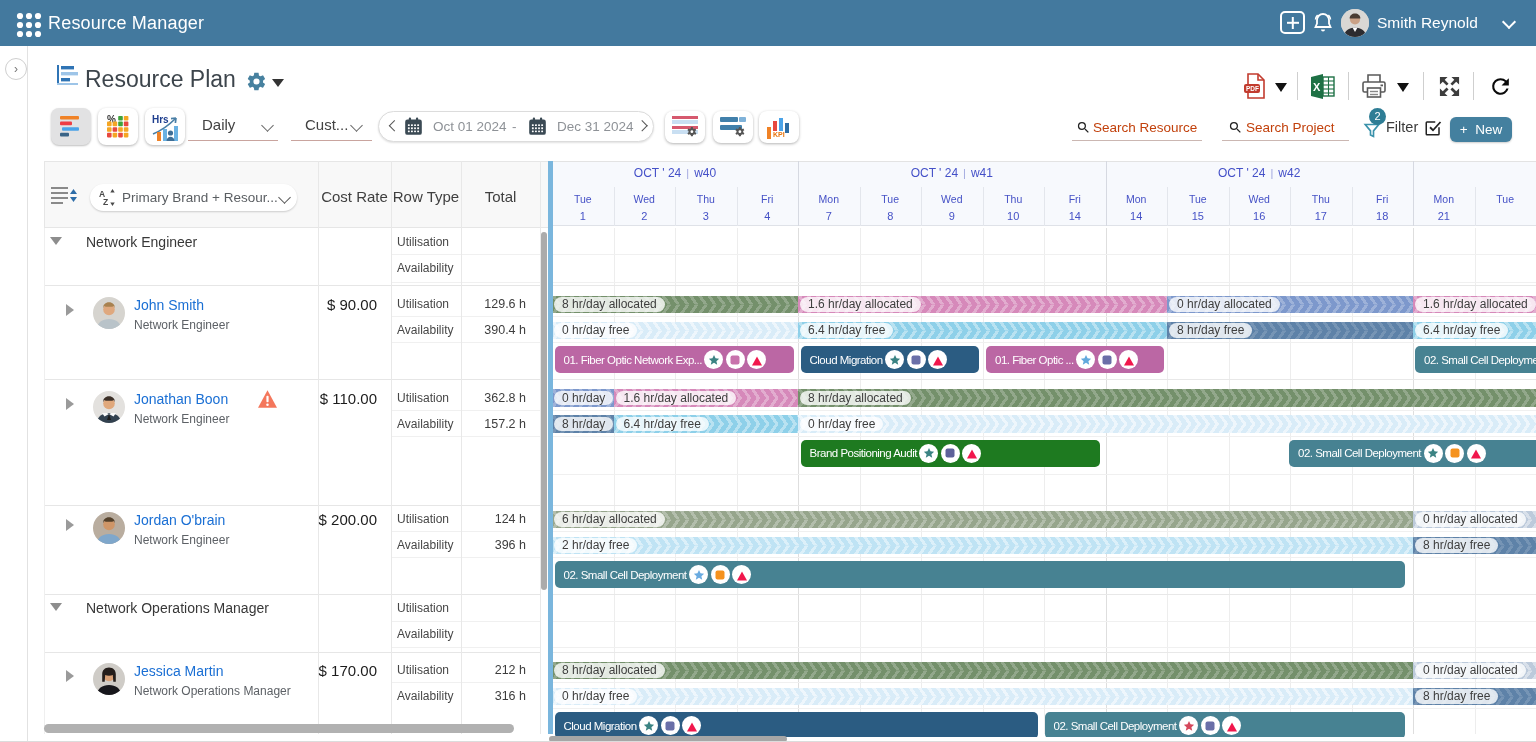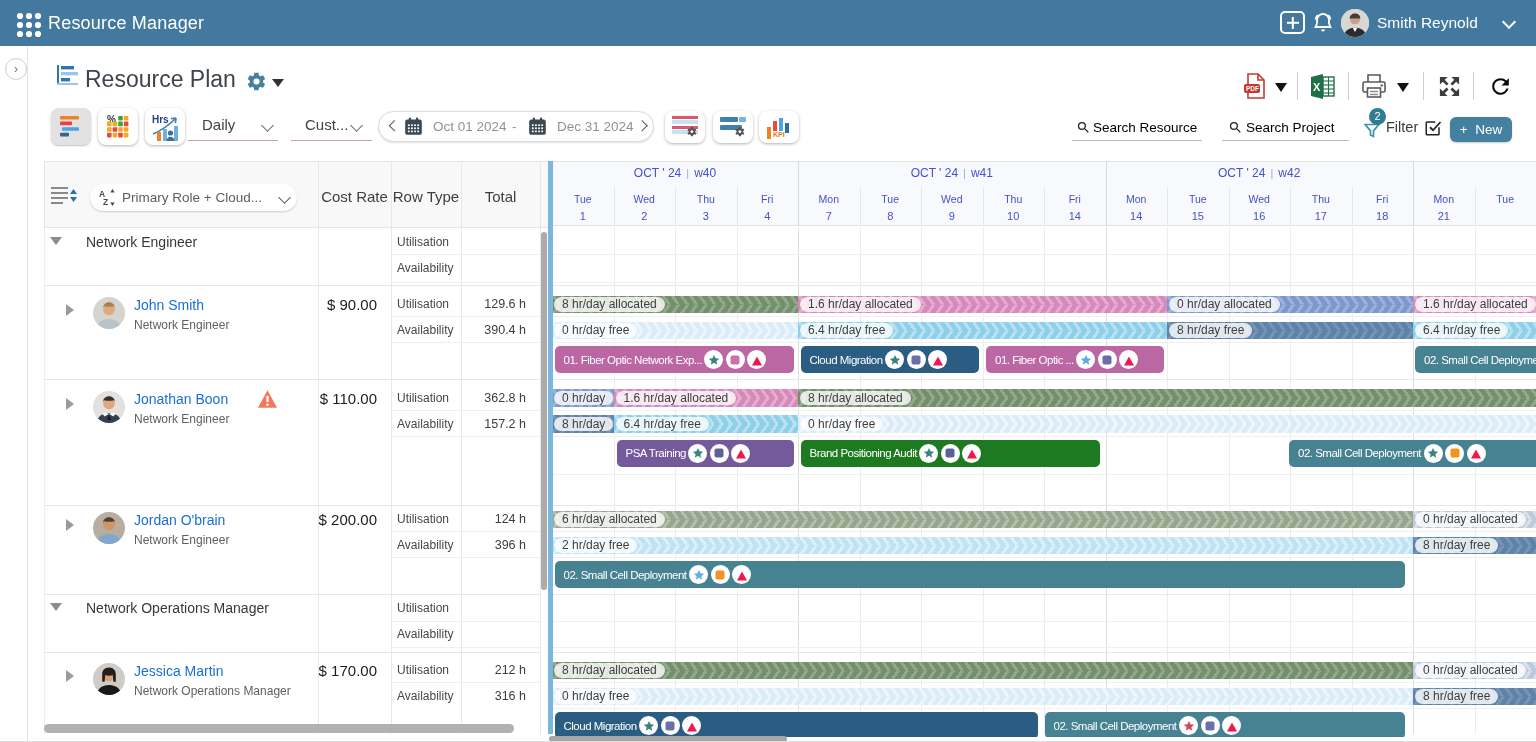--- a/index.html
+++ b/index.html
@@ -20,21 +20,21 @@
 
 .tbtn{top:108px;width:40px;height:37px;border-radius:8px;background:#fff;box-shadow:0 1px 3px rgba(0,0,0,.3)}
 .tbtn.sel{background:#e2e2e3;box-shadow:0 1px 2px rgba(0,0,0,.25)}
 .selbox{top:110px;height:31px;border-bottom:1.5px solid #c9a49e}
 .selbox .txt{position:absolute;left:14px;top:6px;font-size:15px;color:#424242}
 .chev{width:9px;height:9px;border-right:1.8px solid #666;border-bottom:1.8px solid #666;transform:rotate(45deg)}
 .datepill{left:378px;top:111px;width:276px;height:31px;border:1px solid #dcdcdc;border-radius:16px;background:#fff;box-shadow:0 1px 2px rgba(0,0,0,.12)}
 .dtxt{position:absolute;top:119px;font-size:13.5px;color:#8e9297}
 
 .underin{top:140px;height:1px;background:#cbb7b2}
-.sphl{top:120px;font-size:13.5px;color:#000000}
+.sphl{top:120px;font-size:13.5px;color:#c2410c}
 .newbtn{left:1450px;top:117px;width:62px;height:25px;background:#44809f;border-radius:6px;color:#fff;font-size:13.5px;text-align:center;line-height:25px;box-shadow:0 1px 2px rgba(0,0,0,.2)}
 .filterbadge{left:1369px;top:108px;width:17px;height:17px;border-radius:50%;background:#2e7d95;color:#fff;font-size:11px;text-align:center;line-height:17px}
 
 #lph{left:44px;top:161px;width:504px;height:67px;background:#f8f8f8;border:1px solid #e6e6e6;border-right:none}
 .colhdr{top:188px;font-size:15px;color:#3f3f3f;font-weight:500}
 .azpill{left:90px;top:184px;width:207px;height:27px;background:#fff;border-radius:14px;box-shadow:0 1px 2px rgba(0,0,0,.18)}
 #tlh{left:552px;top:161px;width:984px;height:65px;background:#f7f9fd;border-top:1px solid #e3e3e3;border-bottom:1px solid #dfe2e8}
 .wklbl{top:166px;font-size:12px;color:#4450c8;white-space:nowrap;text-align:center}
 .wklbl .sep{color:#a0a6de;padding:0 5px;font-size:11px}
 .dayname{top:193px;font-size:10.5px;color:#4551c6;text-align:center}
@@ -311,21 +311,21 @@
       <path d="M19 8l3.5-5L26 8z" fill="#2d6da8"></path>
       <path d="M19 11l3.5 5 3.5-5z" fill="#2d6da8"></path>
     </svg>
 <div class="abs azpill"></div>
 <svg class="abs" style="left:99px;top:189px" width="18" height="17" viewBox="0 0 18 17">
       <text x="0" y="8" font-size="8.5" font-weight="bold" fill="#4a4a4a">A</text>
       <text x="4" y="15.5" font-size="8.5" font-weight="bold" fill="#4a4a4a">Z</text>
       <path d="M13.5 0l2.2 3.5h-4.4z" fill="#4a4a4a"></path>
       <path d="M13.5 17l2.2-3.5h-4.4z" fill="#4a4a4a"></path>
     </svg>
-<div class="abs" style="left:122px;top:190px;font-size:13.5px;color:#5a5e62">Primary Role + Cloud...</div>
+<div class="abs" style="left:122px;top:190px;font-size:13.5px;color:#5a5e62">Primary Brand + Resour...</div>
 <span class="abs chev" style="left:280px;top:193px;border-width:1.6px;border-color:#555"></span>
 <div class="abs colhdr" style="left:318px;width:73px;text-align:center">Cost Rate</div>
 <div class="abs colhdr" style="left:391px;width:70px;text-align:center">Row Type</div>
 <div class="abs colhdr" style="left:461px;width:79px;text-align:center">Total</div>
 <div id="tlh" class="abs"></div>
 <div class="abs wklbl" style="left:565.0px;width:220px">OCT ' 24<span class="sep">|</span>w40</div>
 <div class="abs wklbl" style="left:841.8px;width:220px">OCT ' 24<span class="sep">|</span>w41</div>
 <div class="abs wklbl" style="left:1149.2px;width:220px">OCT ' 24<span class="sep">|</span>w42</div>
 <div class="abs dayname" style="left:552.8px;width:60px">Tue</div>
 <div class="abs daynum" style="left:552.8px;width:60px">1</div>
@@ -582,34 +582,20 @@
       </div>
 <div class="ub abs" style="left:-1.0px;top:187.0px;width:61.5px;background:repeating-linear-gradient(55deg,rgba(0,0,0,0) 0 4.5px,rgba(255,255,255,.15) 4.5px 7.5px) top/100% 50% no-repeat,repeating-linear-gradient(125deg,rgba(0,0,0,0) 0 4.5px,rgba(255,255,255,.15) 4.5px 7.5px) bottom/100% 50% no-repeat,#5e82a8;">
         <span class="pill">8 hr/day</span>
       </div>
 <div class="ub abs" style="left:60.5px;top:187.0px;width:184.5px;background:repeating-linear-gradient(55deg,rgba(0,0,0,0) 0 4.5px,rgba(255,255,255,.38) 4.5px 7.5px) top/100% 50% no-repeat,repeating-linear-gradient(125deg,rgba(0,0,0,0) 0 4.5px,rgba(255,255,255,.38) 4.5px 7.5px) bottom/100% 50% no-repeat,#8ed0e9;">
         <span class="pill">6.4 hr/day free</span>
       </div>
 <div class="ub abs" style="left:245.0px;top:187.0px;width:739.0px;background:repeating-linear-gradient(55deg,rgba(0,0,0,0) 0 4.5px,rgba(255,255,255,.55) 4.5px 7.5px) top/100% 50% no-repeat,repeating-linear-gradient(125deg,rgba(0,0,0,0) 0 4.5px,rgba(255,255,255,.55) 4.5px 7.5px) bottom/100% 50% no-repeat,#d9ecf8;">
         <span class="pill">0 hr/day free</span>
       </div>
-<div class="task abs" style="left:63.5px;top:211.5px;width:177.5px;background:#745a9b">
-        <span>PSA Training</span>
-        <span class="bdg">
-          <svg width="12" height="12" viewBox="0 0 24 24">
-            <path fill="#3b8383" d="M12 1.8l3.1 6.9 7.2.7-5.5 4.9 1.6 7.1L12 17.7l-6.4 3.7 1.6-7.1L1.7 9.4l7.2-.7z"></path>
-          </svg>
-        </span>
-        <span class="bdg">
-          <span class="bsq" style="background:#5d6199"></span>
-        </span>
-        <span class="bdg">
-          <span class="btri" style="border-bottom-color:#f1174c"></span>
-        </span>
-      </div>
 <div class="task abs" style="left:247.5px;top:211.5px;width:299.0px;background:#1e7a20">
         <span>Brand Positioning Audit</span>
         <span class="bdg">
           <svg width="12" height="12" viewBox="0 0 24 24">
             <path fill="#3b8383" d="M12 1.8l3.1 6.9 7.2.7-5.5 4.9 1.6 7.1L12 17.7l-6.4 3.7 1.6-7.1L1.7 9.4l7.2-.7z"></path>
           </svg>
         </span>
         <span class="bdg">
           <span class="bsq" style="background:#5d6199"></span>
         </span>

